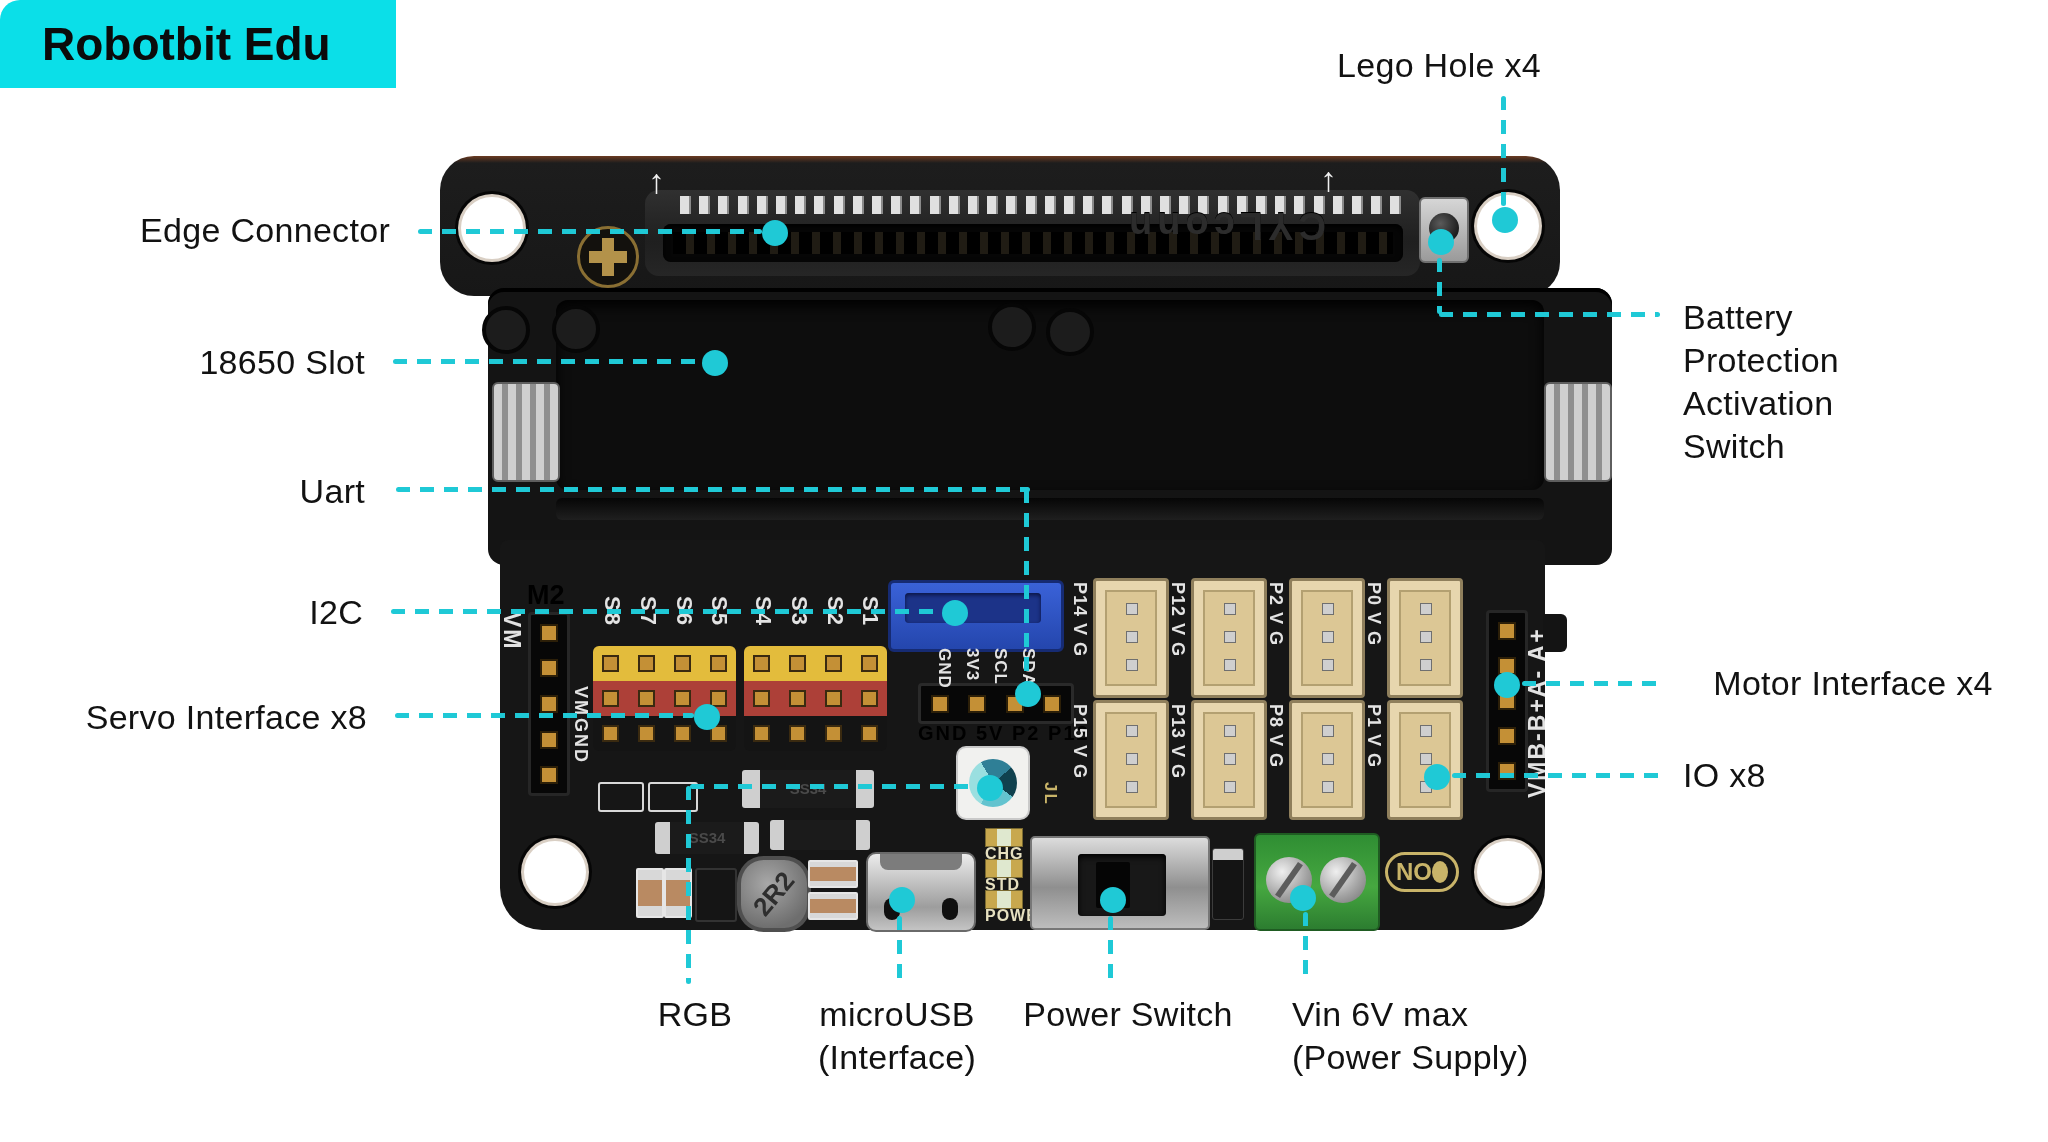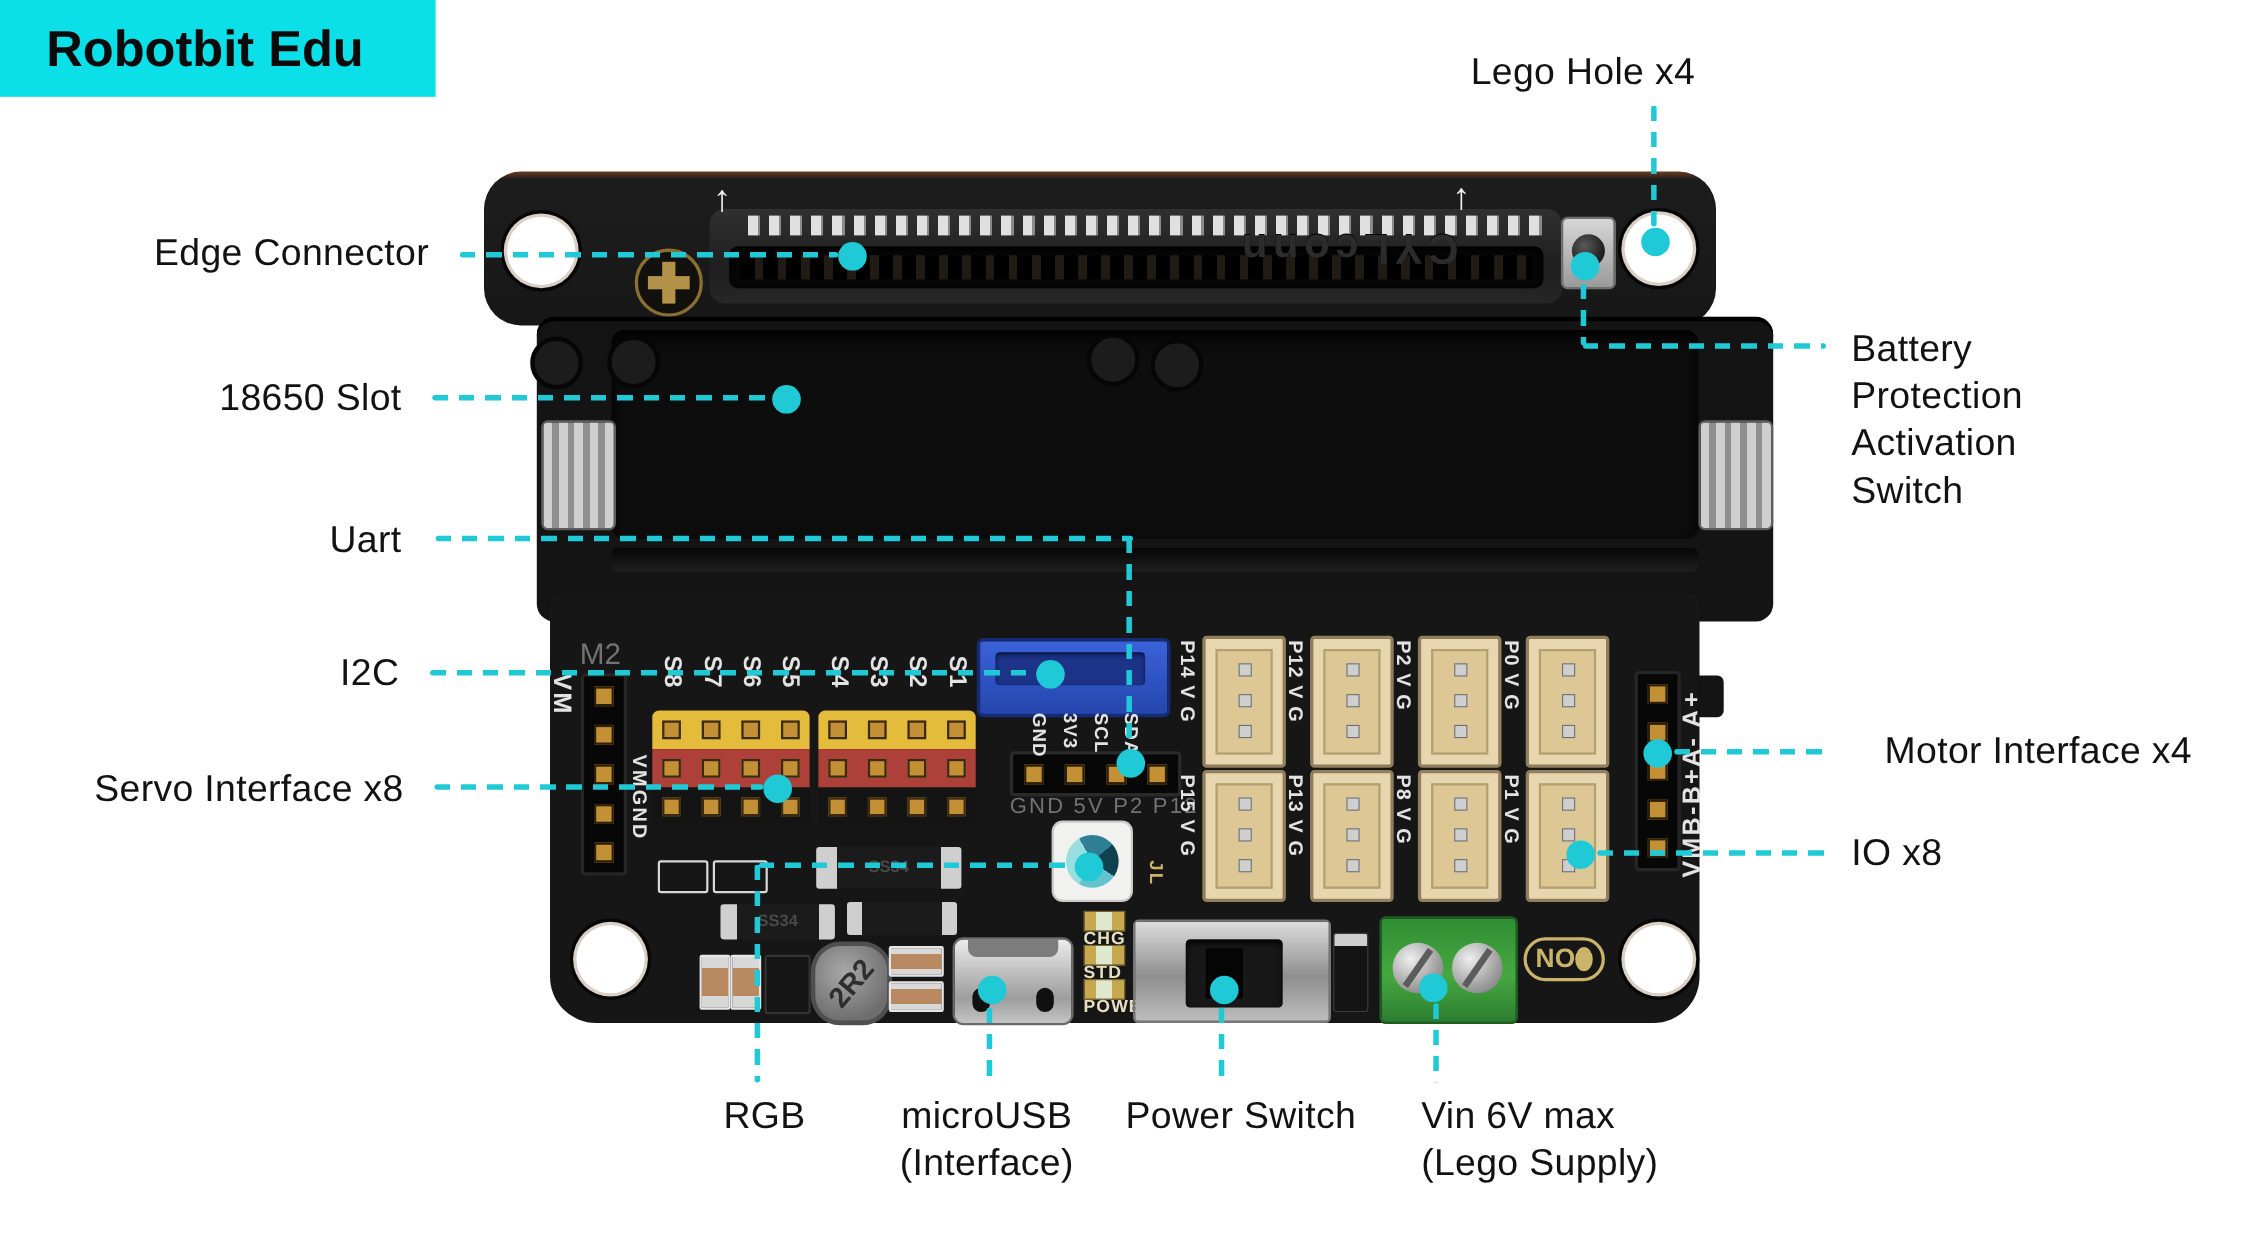--- a/index.html
+++ b/index.html
@@ -1,17 +1,17 @@
 <!DOCTYPE html>
 <html><head>
 <meta charset="utf-8">
 <style>
   html,body{margin:0;padding:0;background:#fff;}
   #page{position:relative;width:2048px;height:1142px;background:#ffffff;overflow:hidden;
-        font-family:"Liberation Sans",sans-serif;}
+        font-family:"Liberation Sans",sans-serif;border-radius:20px;}
   
   .co-label{position:absolute;font-size:34px;color:#121212;line-height:43px;white-space:pre-line;letter-spacing:.3px;}
   .seg-h{position:absolute;height:5px;border-radius:3px;
          background:repeating-linear-gradient(90deg,var(--line) 0 14px,transparent 14px 24px);}
   .seg-v{position:absolute;width:5px;border-radius:3px;
          background:repeating-linear-gradient(180deg,var(--line) 0 14px,transparent 14px 24px);}
   .dot{position:absolute;width:26px;height:26px;border-radius:50%;background:var(--line);}
   #badge{position:absolute;left:0;top:0;width:396px;height:88px;background:#0bdfe8;}
   #badge span{position:absolute;left:42px;top:0;line-height:88px;font-size:46px;font-weight:bold;color:#0b0b0b;}
   
@@ -39,21 +39,21 @@
   #bat-button .cap{position:absolute;left:50%;top:46%;width:30px;height:30px;border-radius:50%;transform:translate(-50%,-50%);
      background:radial-gradient(circle at 38% 35%,#5a5a5a,#1d1d1d 70%);}
   #trough{position:absolute;left:556px;top:300px;width:988px;height:190px;border-radius:12px;background:#0d0d0d;
      box-shadow:0 6px 14px #000 inset;}
   #brand{position:absolute;left:556px;top:382px;width:988px;text-align:center;font-weight:bold;font-size:56px;
      letter-spacing:4px;color:#353535;text-shadow:0 2px 2px #000,0 -1px 0 #4a4a4a;}
   #ridge{position:absolute;left:556px;top:498px;width:988px;height:22px;background:linear-gradient(180deg,#060606,#1f1f1f);border-radius:6px;}
   .contact{position:absolute;top:382px;width:64px;height:96px;border-radius:6px;
      background:repeating-linear-gradient(90deg,#cfcfcf 0 8px,#8f8f8f 8px 14px);border:2px solid #5e5e5e;}
   .holder-circ{position:absolute;width:40px;height:40px;border-radius:50%;border:4px solid #060606;background:#1c1c1c;}
-  .silk{position:absolute;color:#737373;font-weight:normal;}
+  .silk{position:absolute;color:#000000;font-weight:bold;}
   .v-silk{position:absolute;color:#e3e3e3;font-weight:bold;writing-mode:vertical-rl;text-orientation:mixed;letter-spacing:2px;}
   .flip{transform:rotate(180deg);}
   .gold{color:#c9b469;}
   .hdr{position:absolute;background:#070707;border:3px solid #262626;border-radius:4px;display:flex;flex-direction:column;justify-content:space-around;align-items:center;}
   .hpin{width:14px;height:14px;background:#c49036;border:2px solid #2c1f08;}
   .srow{position:absolute;display:flex;}
   .scell{flex:1;display:flex;align-items:center;justify-content:center;}
   .spin{width:13px;height:13px;background:#c49036;border:2px solid #3a2a10;}
   #i2c-conn{position:absolute;left:888px;top:580px;width:170px;height:66px;border-radius:6px;
      background:linear-gradient(180deg,#3a62d8,#2446ad);border:3px solid #162b73;}
@@ -424,17 +424,17 @@
       <div class="seg-v" style="left: 686px; top: 786px; height: 198px;"></div>
       <div class="dot" style="left: 977px; top: 775px;"></div>
       <div class="co-label" style="left: 790px; top: 993px; width: 214px; text-align: center;">microUSB
 (Interface)</div>
       <div class="seg-v" style="left: 897px; top: 916px; height: 68px;"></div>
       <div class="dot" style="left: 889px; top: 887px;"></div>
       <div class="co-label" style="left: 1008px; top: 993px; width: 240px; text-align: center;">Power Switch</div>
       <div class="seg-v" style="left: 1108px; top: 916px; height: 68px;"></div>
       <div class="dot" style="left: 1100px; top: 887px;"></div>
       <div class="co-label" style="left: 1292px; top: 993px; width: 300px; text-align: left;">Vin 6V max
-(Lego Supply)</div>
+(Power Supply)</div>
       <div class="seg-v" style="left: 1303px; top: 912px; height: 72px;"></div>
       <div class="dot" style="left: 1290px; top: 885px;"></div>
     </div>
 </div>
 
 </body></html>

